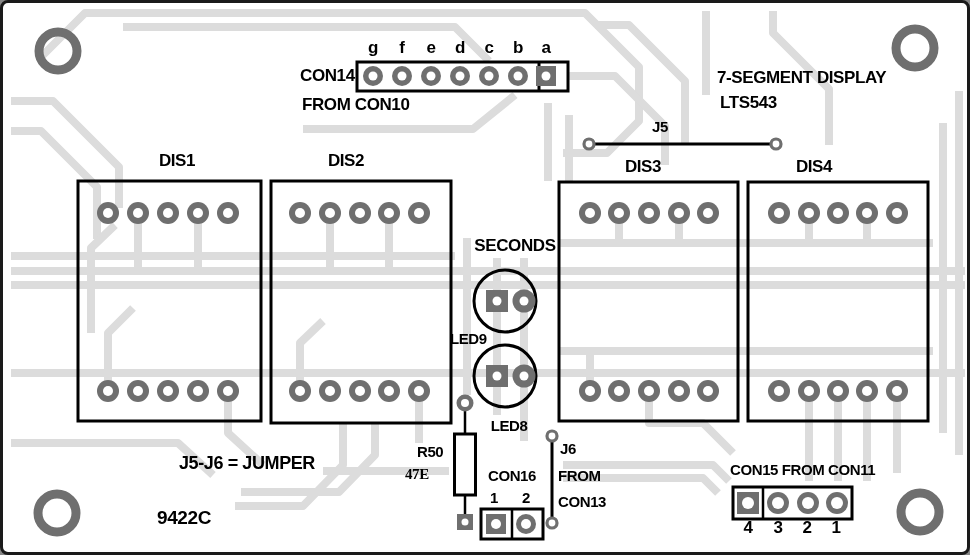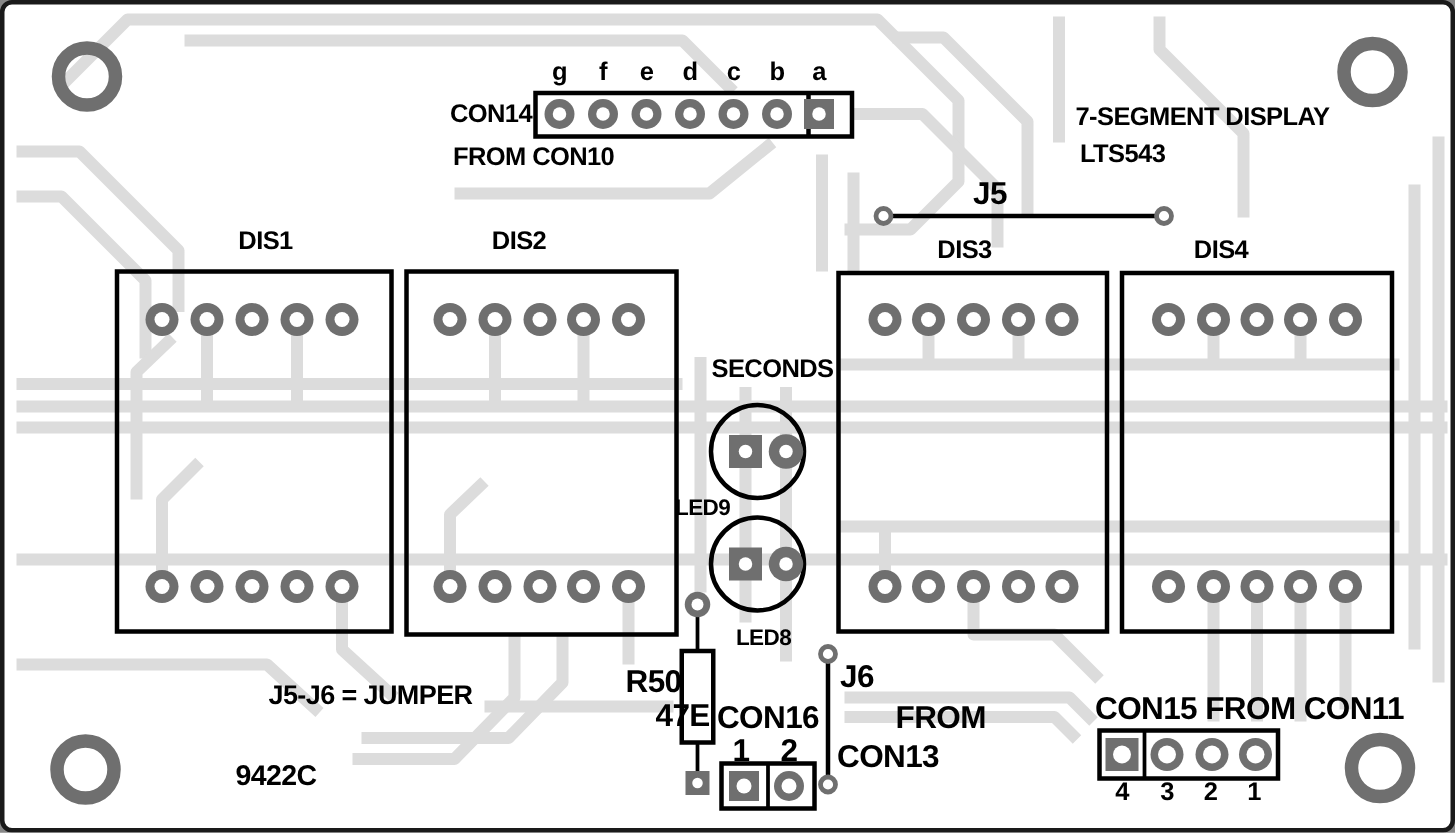--- a/index.html
+++ b/index.html
@@ -11,21 +11,21 @@
   }
   svg{position:absolute;left:0;top:0;}
   .trace{stroke:var(--trace,#dcdcdc);fill:none;stroke-width:8;stroke-linejoin:round;stroke-linecap:butt;}
   .silk{stroke:#000;fill:none;}
   .silkfill{stroke:#000;fill:#fff;}
   .padsq{fill:var(--pad,#6f6f6f);}
   .ringpad{fill:#fff;stroke:var(--pad,#6f6f6f);stroke-width:3.2;}
   .mount{fill:none;stroke:var(--pad,#6f6f6f);stroke-width:9;}
   .lbl{position:absolute;font-weight:bold;font-size:17px;letter-spacing:-0.4px;white-space:nowrap;color:#000;line-height:1;}
   .ctr{transform:translateX(-50%);}
-  .s15{font-size:15px;} .s16{font-size:21px;} .s18{font-size:18px;} .s19{font-size:19px;text-align:right;}
+  .s15{font-size:15px;} .s16{font-size:15px;} .s18{font-size:18px;} .s19{font-size:19px;text-align:right;}
 </style>
 </head>
 <body>
 
 <div id="board">
   <svg width="970" height="555" viewBox="0 0 970 555">
 
     <g>
       <path class="trace" d="M38,54 L82,10 L582,10 L636,64 L636,118 L604,150 L560,150"></path>
       <path class="trace" d="M8,98 L50,98 L116,164 L116,205"></path>
@@ -280,28 +280,28 @@
   <div class="lbl ctr" style="left:157px;top:149px;margin-left:17px;">DIS1</div>
   <div class="lbl ctr" style="left:343px;top:149px;">DIS2</div>
   <div class="lbl ctr" style="left:640px;top:155px;">DIS3</div>
   <div class="lbl ctr" style="left:811px;top:155px;">DIS4</div>
 
   <div class="lbl ctr" style="left:512px;top:234px;">SECONDS</div>
   <div class="lbl s15" style="left:447px;top:328px;">LED9</div>
   <div class="lbl ctr s15" style="left:506px;top:415px;">LED8</div>
 
   <div class="lbl s16" style="left:414px;top:441px;">R50</div>
-  <div class="lbl s16" style="left:434px;top:464px;">47E</div>
+  <div class="lbl s16" style="left:402px;top:464px;font-family:Liberation Serif, serif;">47E</div>
 
   <div class="lbl ctr s16" style="left:509px;top:465px;">CON16</div>
   <div class="lbl ctr s16" style="left:491px;top:487px;">1</div>
   <div class="lbl ctr s16" style="left:523px;top:487px;">2</div>
 
   <div class="lbl s16" style="left:557px;top:438px;">J6</div>
-  <div class="lbl s16" style="left:555px;top:465px;margin-left:39px;">FROM</div>
+  <div class="lbl s16" style="left:555px;top:465px;">FROM</div>
   <div class="lbl s16" style="left:555px;top:491px;">CON13</div>
 
   <div class="lbl s16" style="left:727px;top:459px;">CON15 FROM CON11</div>
   <div class="lbl ctr" style="left:745px;top:516px;">4</div>
   <div class="lbl ctr" style="left:775px;top:516px;">3</div>
   <div class="lbl ctr" style="left:804px;top:516px;">2</div>
   <div class="lbl ctr" style="left:833px;top:516px;">1</div>
 
   <div class="lbl s18" style="left:176px;top:451px;">J5-J6 = JUMPER</div>
   <div class="lbl s19" style="left:154px;top:505px;">9422C</div>

